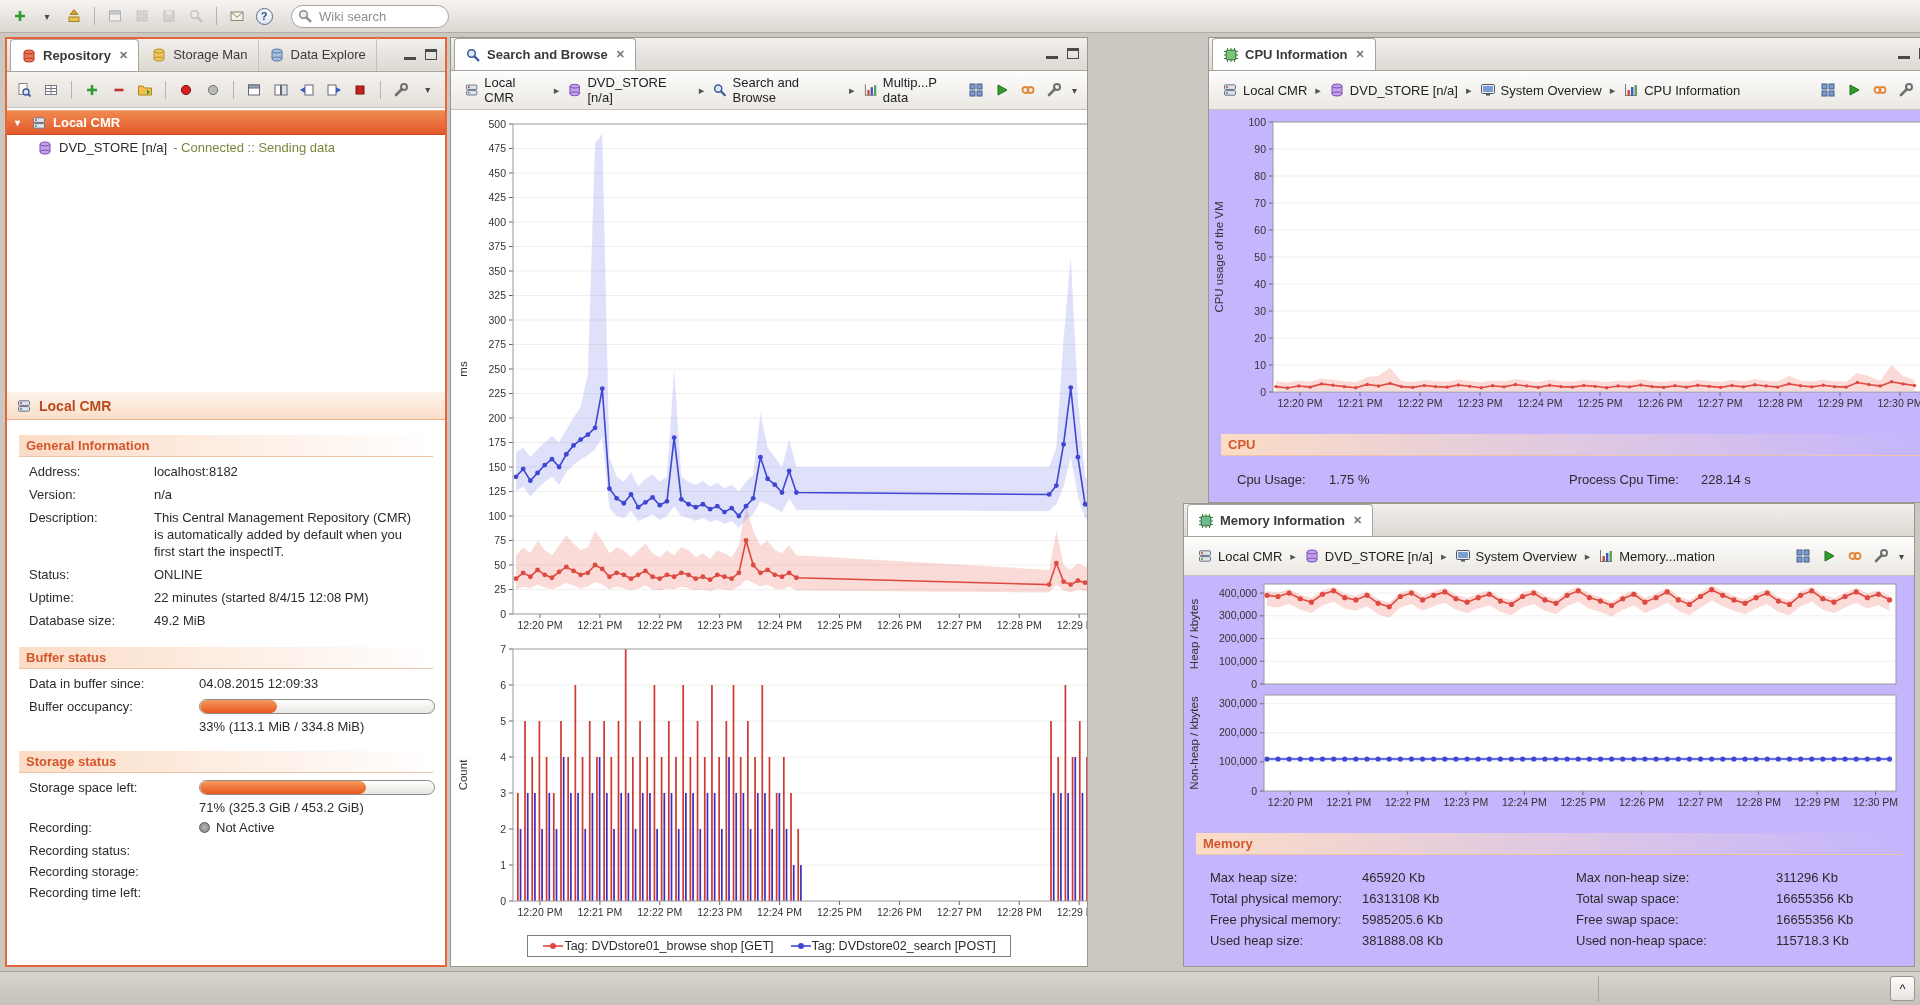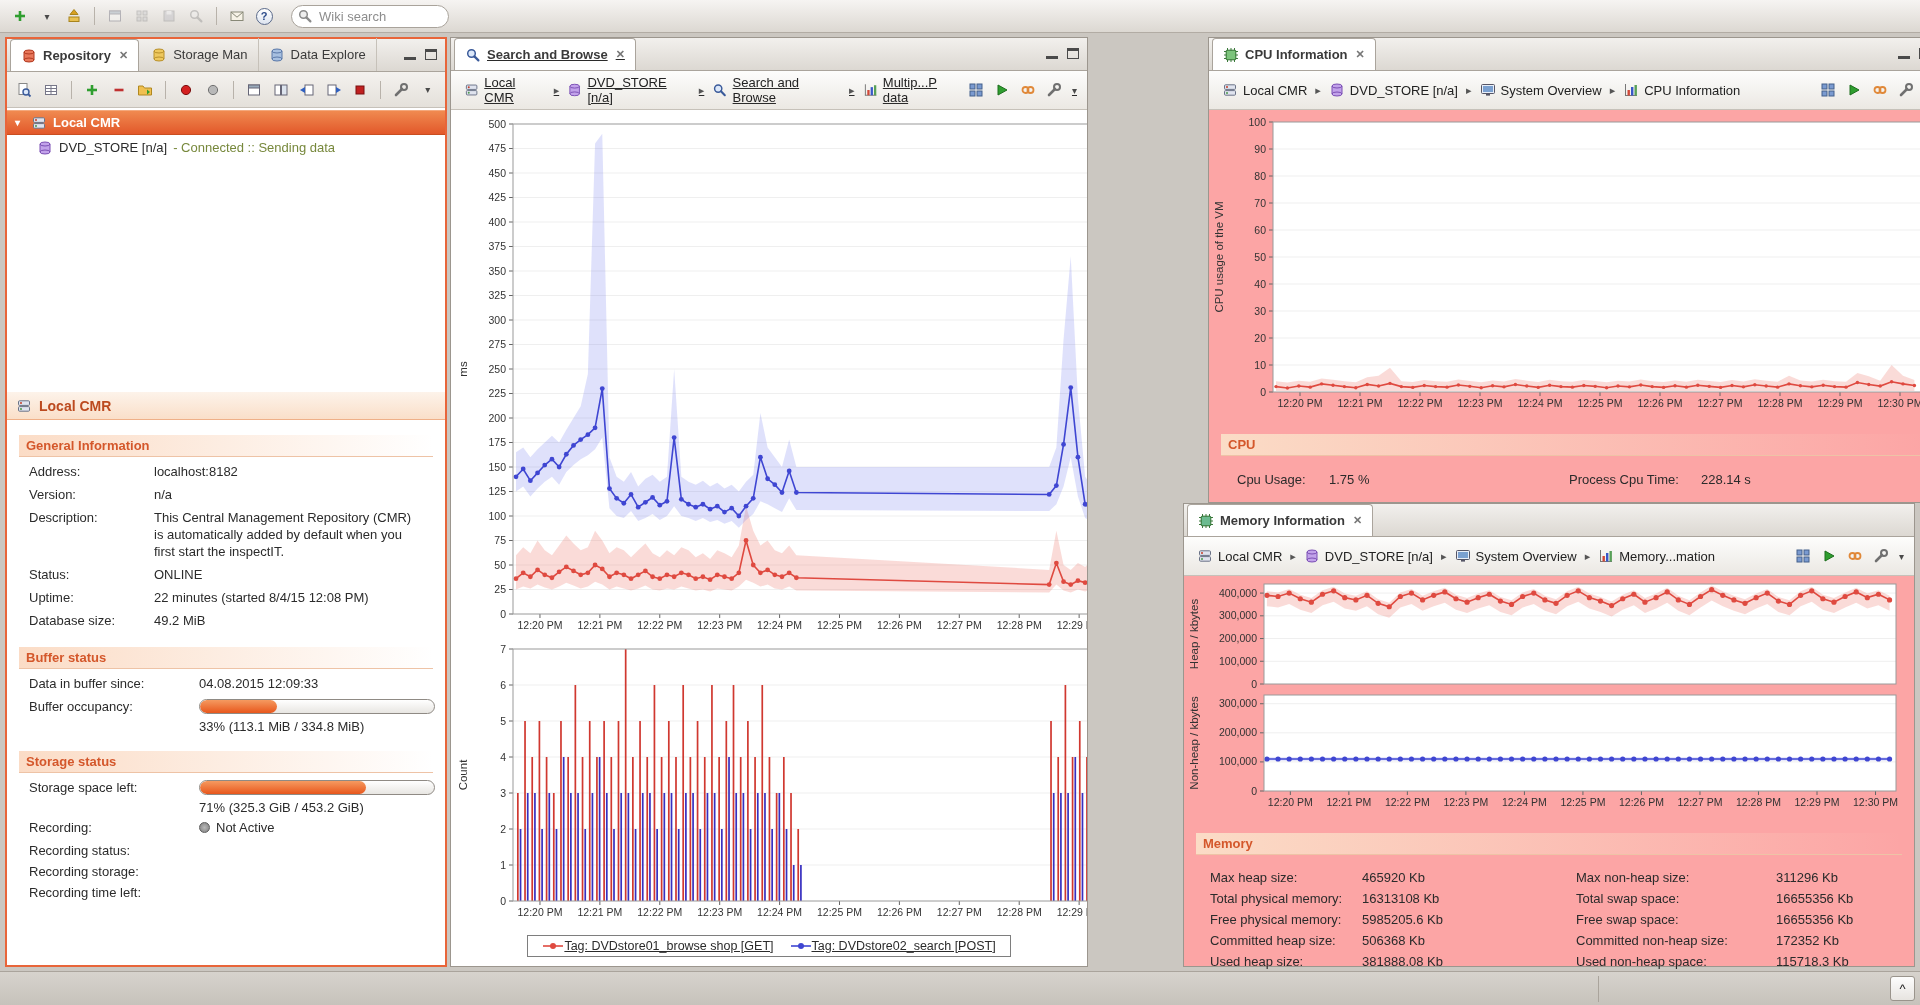--- a/index.html
+++ b/index.html
@@ -1,21 +1,21 @@
 <!DOCTYPE html>
 <html><head>
 <meta charset="utf-8">
 <style>
   *{box-sizing:border-box;margin:0;padding:0;}
   html,body{width:1920px;height:1005px;overflow:hidden;background:#cbc7c1;
     font-family:"Liberation Sans",sans-serif;font-size:13px;color:#2b2b2b;}
   svg text{font-family:"Liberation Sans",sans-serif;}
-  .panel{position:absolute;background:#fca5a5;border:1px solid #9c968e;display:flex;flex-direction:column;}
+  .panel{position:absolute;background:#c4b5fd;border:1px solid #9c968e;display:flex;flex-direction:column;}
   #left-panel{left:5px;top:37px;width:442px;height:930px;border:2px solid #e8653a;}
-  #center-panel{left:450px;top:37px;width:638px;height:930px;text-decoration:underline;}
+  #center-panel{left:450px;top:37px;width:638px;height:930px;}
   #cpu-panel{left:1208px;top:37px;width:732px;height:466px;}
   #memory-panel{left:1183px;top:503px;width:732px;height:464px;}
 
   
   #top-toolbar{position:absolute;left:0;top:0;width:1920px;height:33px;
     background:linear-gradient(#f6f4f2,#dcd8d2);border-bottom:1px solid #b2aca4;
     display:flex;align-items:center;padding:0 8px;gap:3px;}
   .tb-icon{display:inline-flex;align-items:center;justify-content:center;width:24px;height:24px;border-radius:3px;}
   .tb-icon.disabled{opacity:.4;}
   .tbsep{width:1px;height:18px;background:#b8b2aa;margin:0 5px;display:inline-block;}
@@ -1329,26 +1329,20 @@
         <span>Total swap space:</span>
         <span>16655356 Kb</span>
       </div>
       <div class="mem-row">
         <span>Free physical memory:</span>
         <span>5985205.6 Kb</span>
         <span>Free swap space:</span>
         <span>16655356 Kb</span>
       </div>
       <div class="mem-row">
-        <span>Committed heap size:</span>
-        <span>506368 Kb</span>
-        <span>Committed non-heap size:</span>
-        <span>172352 Kb</span>
-      </div>
-      <div class="mem-row">
         <span>Used heap size:</span>
         <span>381888.08 Kb</span>
         <span>Used non-heap space:</span>
         <span>115718.3 Kb</span>
       </div>
     </div>
 </div>
 
 <div id="bottom-bar">
   <span id="bottom-divider"></span>

